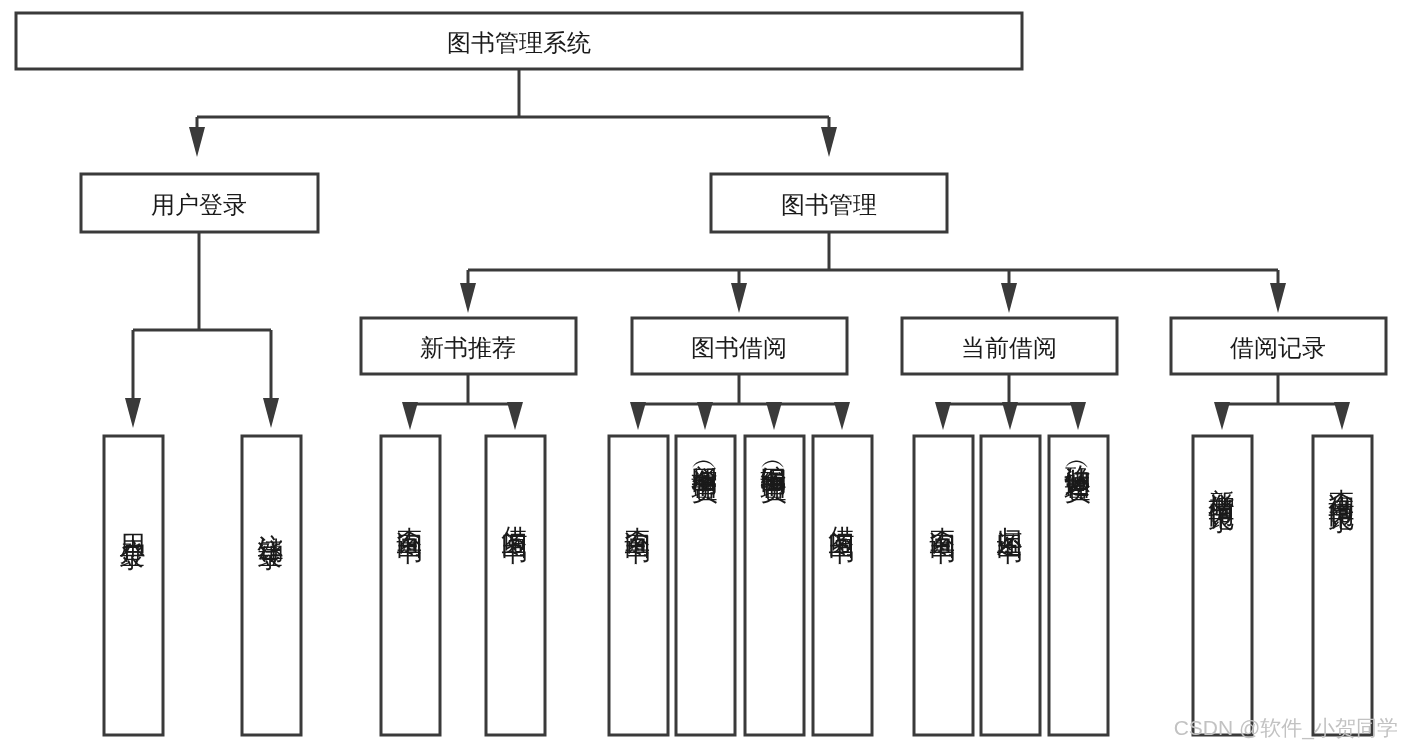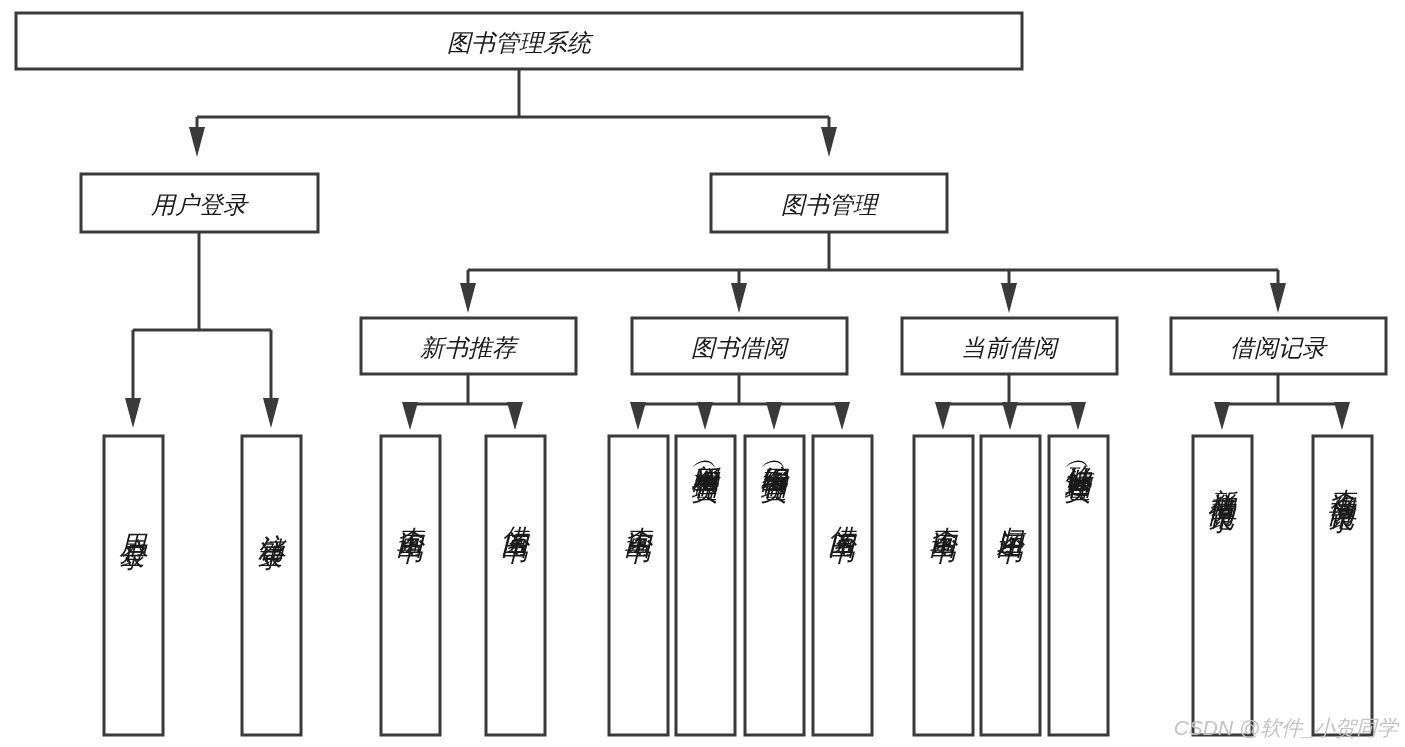--- a/index.html
+++ b/index.html
@@ -13,21 +13,20 @@
     font-family: "Liberation Sans", "DejaVu Sans", sans-serif;
     overflow: hidden;
     position: relative;
   }
   #diagram-root {
     position: absolute;
     left: 0;
     top: 0;
     width: 1405px;
     height: 747px;
-    font-style: italic;
   }
   svg.flow {
     display: block;
     width: 1405px;
     height: 747px;
   }
   .node-box {
     fill: #ffffff;
     stroke: #3a3a3a;
     stroke-width: 3;

